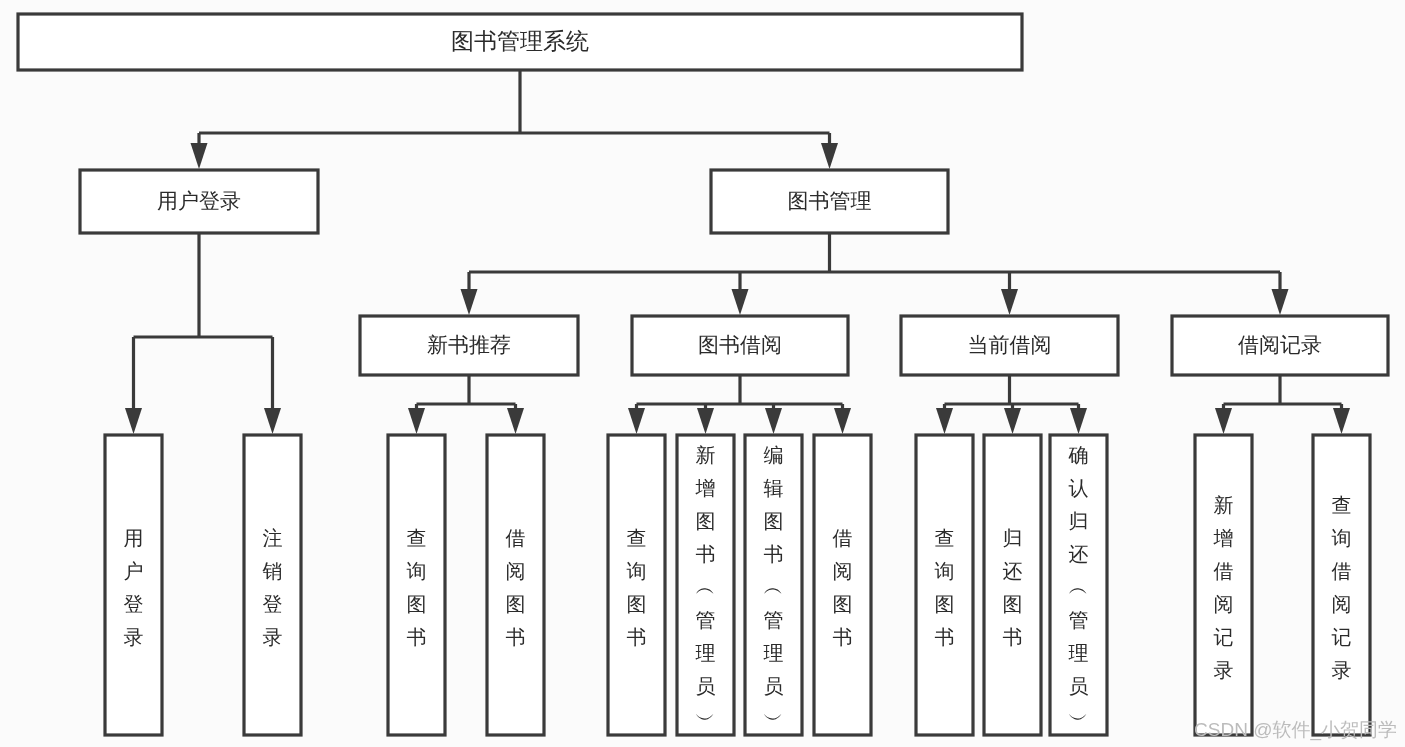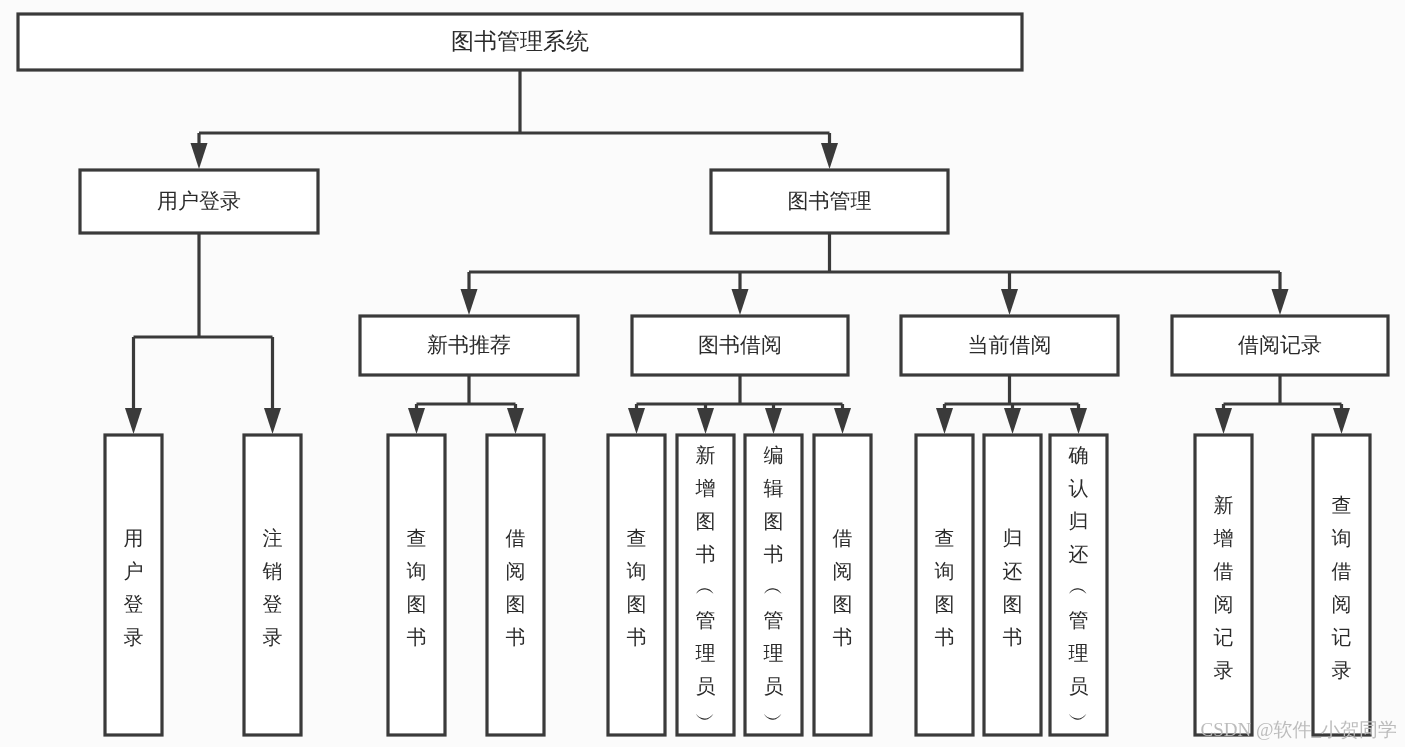--- a/index.html
+++ b/index.html
@@ -21,21 +21,21 @@
   }
   .node-label-v{
     font-size:20px;fill:#2b2b2b;text-anchor:middle;
     font-family:"Liberation Sans","DejaVu Sans",sans-serif;
   }
   .node-label-root{font-size:23px;}
   .watermark{
     position:absolute;right:8px;bottom:4px;
     font-size:19px;color:#bcbcbc;
     white-space:nowrap;
-    font-family:Liberation Serif, serif;
+    font-family:Liberation Sans, sans-serif;
     user-select:none;
   }
 </style>
 </head>
 <body>
 
 <div id="diagram-root">
   <svg id="tree-svg" viewBox="0 0 1405 747">
     <g id="edge-layer">
         <g>

